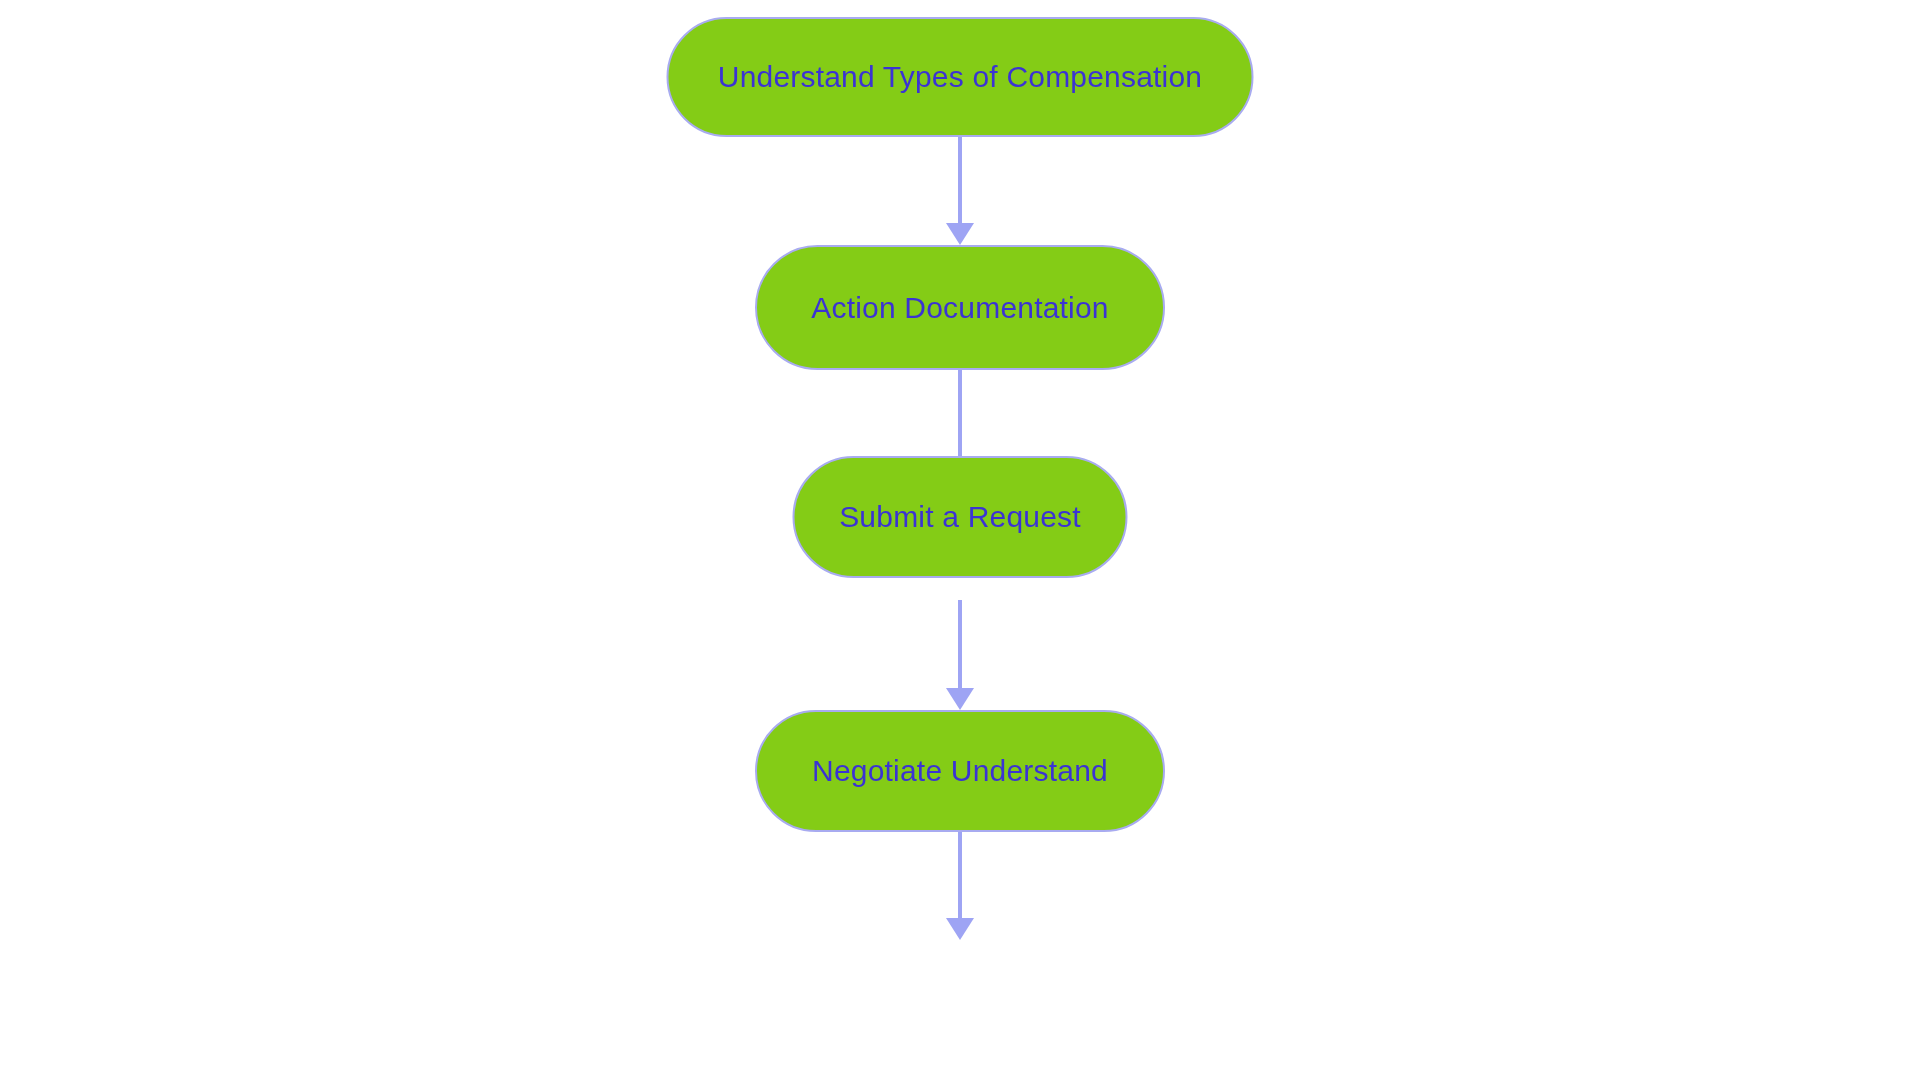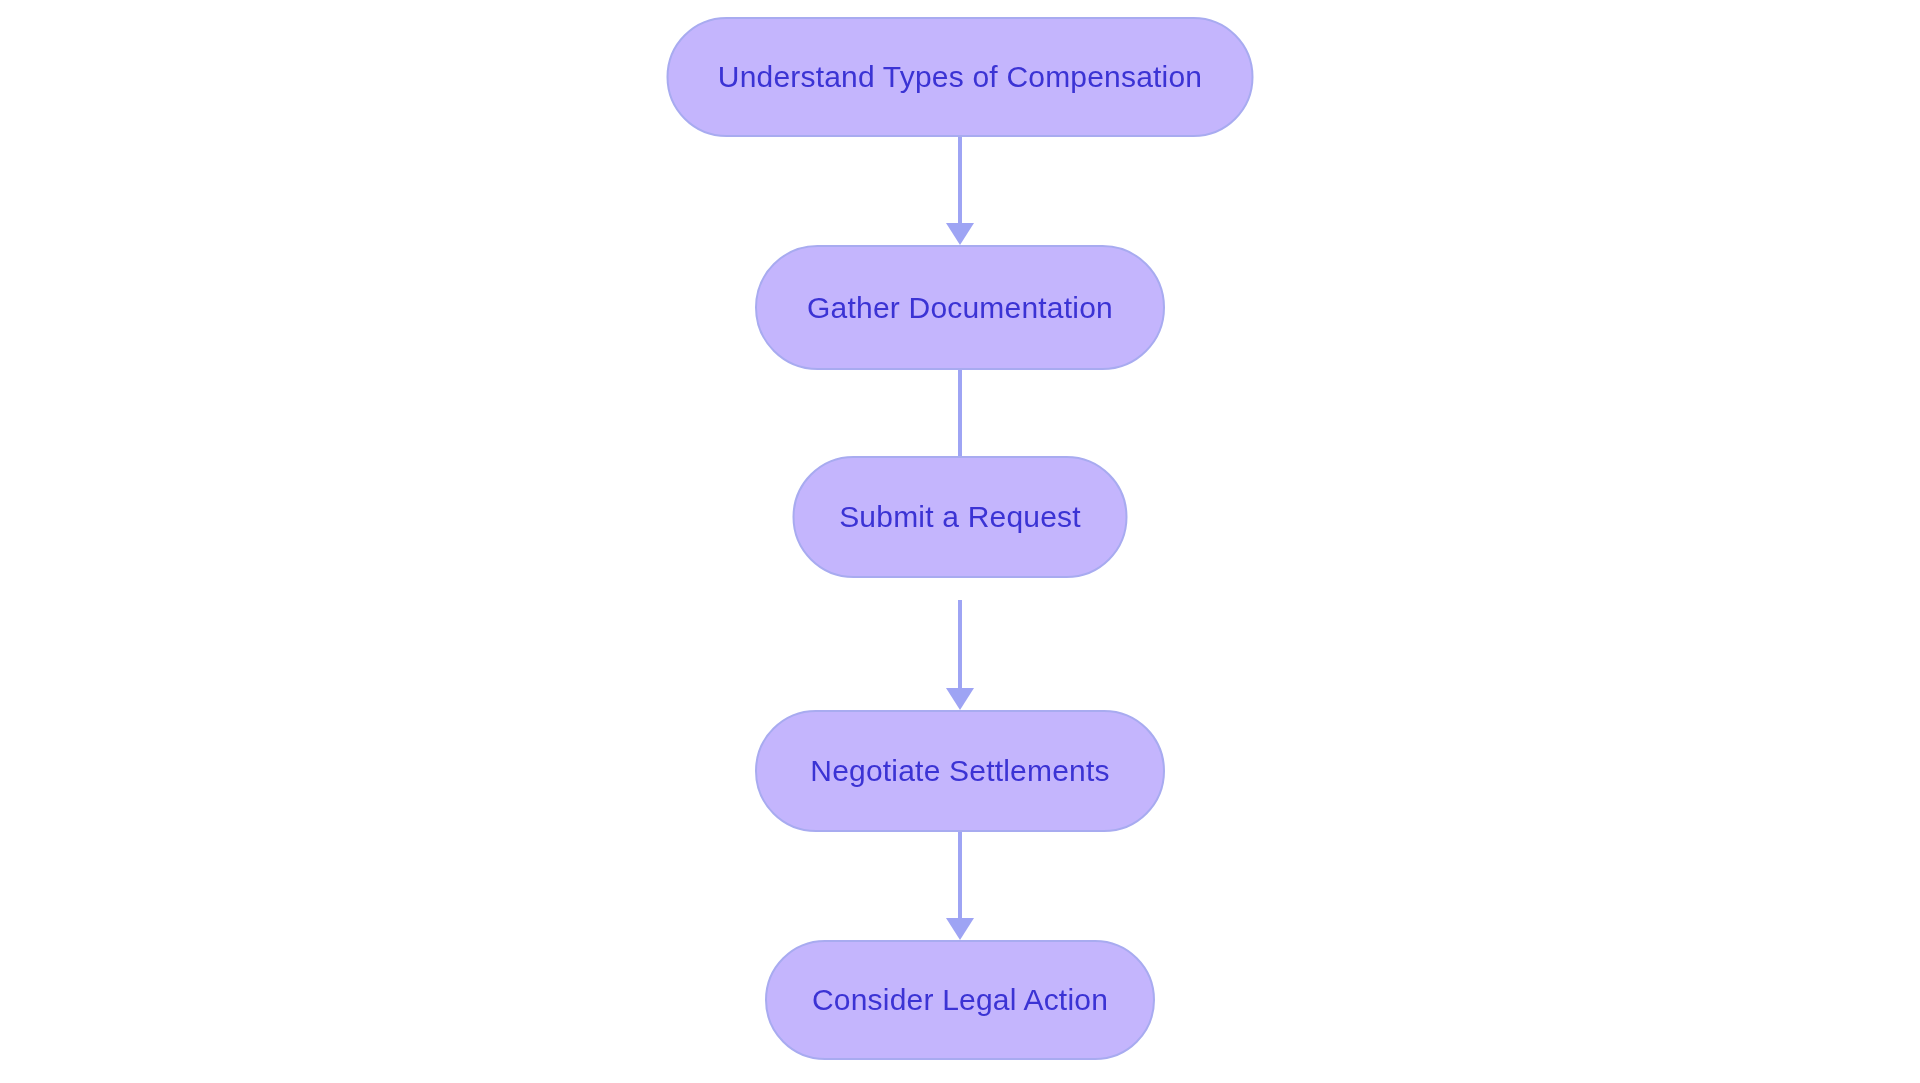--- a/index.html
+++ b/index.html
@@ -28,21 +28,21 @@
     height: 1083px;
   }
 
   
   .node {
     position: absolute;
     box-sizing: border-box;
     display: flex;
     align-items: center;
     justify-content: center;
-    background: #c4b5fd;
+    background: #84cc16;
     border: 2px solid #a8abf0;
     border-radius: 9999px;
     transform: translateX(-50%);
     left: 960px;
   }
   .node-label {
     color: #3b33d4;
     font-size: 30px;
     font-weight: 400;
     line-height: 1.2;
@@ -104,44 +104,41 @@
     <div class="node node-1">
       <span class="node-label">Understand Types of Compensation</span>
     </div>
 
     <div class="connector conn-1">
       <div class="stem"></div>
       <div class="head"></div>
     </div>
 
     <div class="node node-2">
-      <span class="node-label">Gather Documentation</span>
+      <span class="node-label">Action Documentation</span>
     </div>
 
     <div class="connector conn-2">
       <div class="stem"></div>
       <div class="head"></div>
     </div>
 
     <div class="node node-3">
       <span class="node-label">Submit a Request</span>
     </div>
 
     <div class="connector conn-3">
       <div class="stem"></div>
       <div class="head"></div>
     </div>
 
     <div class="node node-4">
-      <span class="node-label">Negotiate Settlements</span>
+      <span class="node-label">Negotiate Understand</span>
     </div>
 
     <div class="connector conn-4">
       <div class="stem"></div>
       <div class="head"></div>
     </div>
 
-    <div class="node node-5">
-      <span class="node-label">Consider Legal Action</span>
-    </div>
 
   </div>
 </div>
 
 </body></html>

